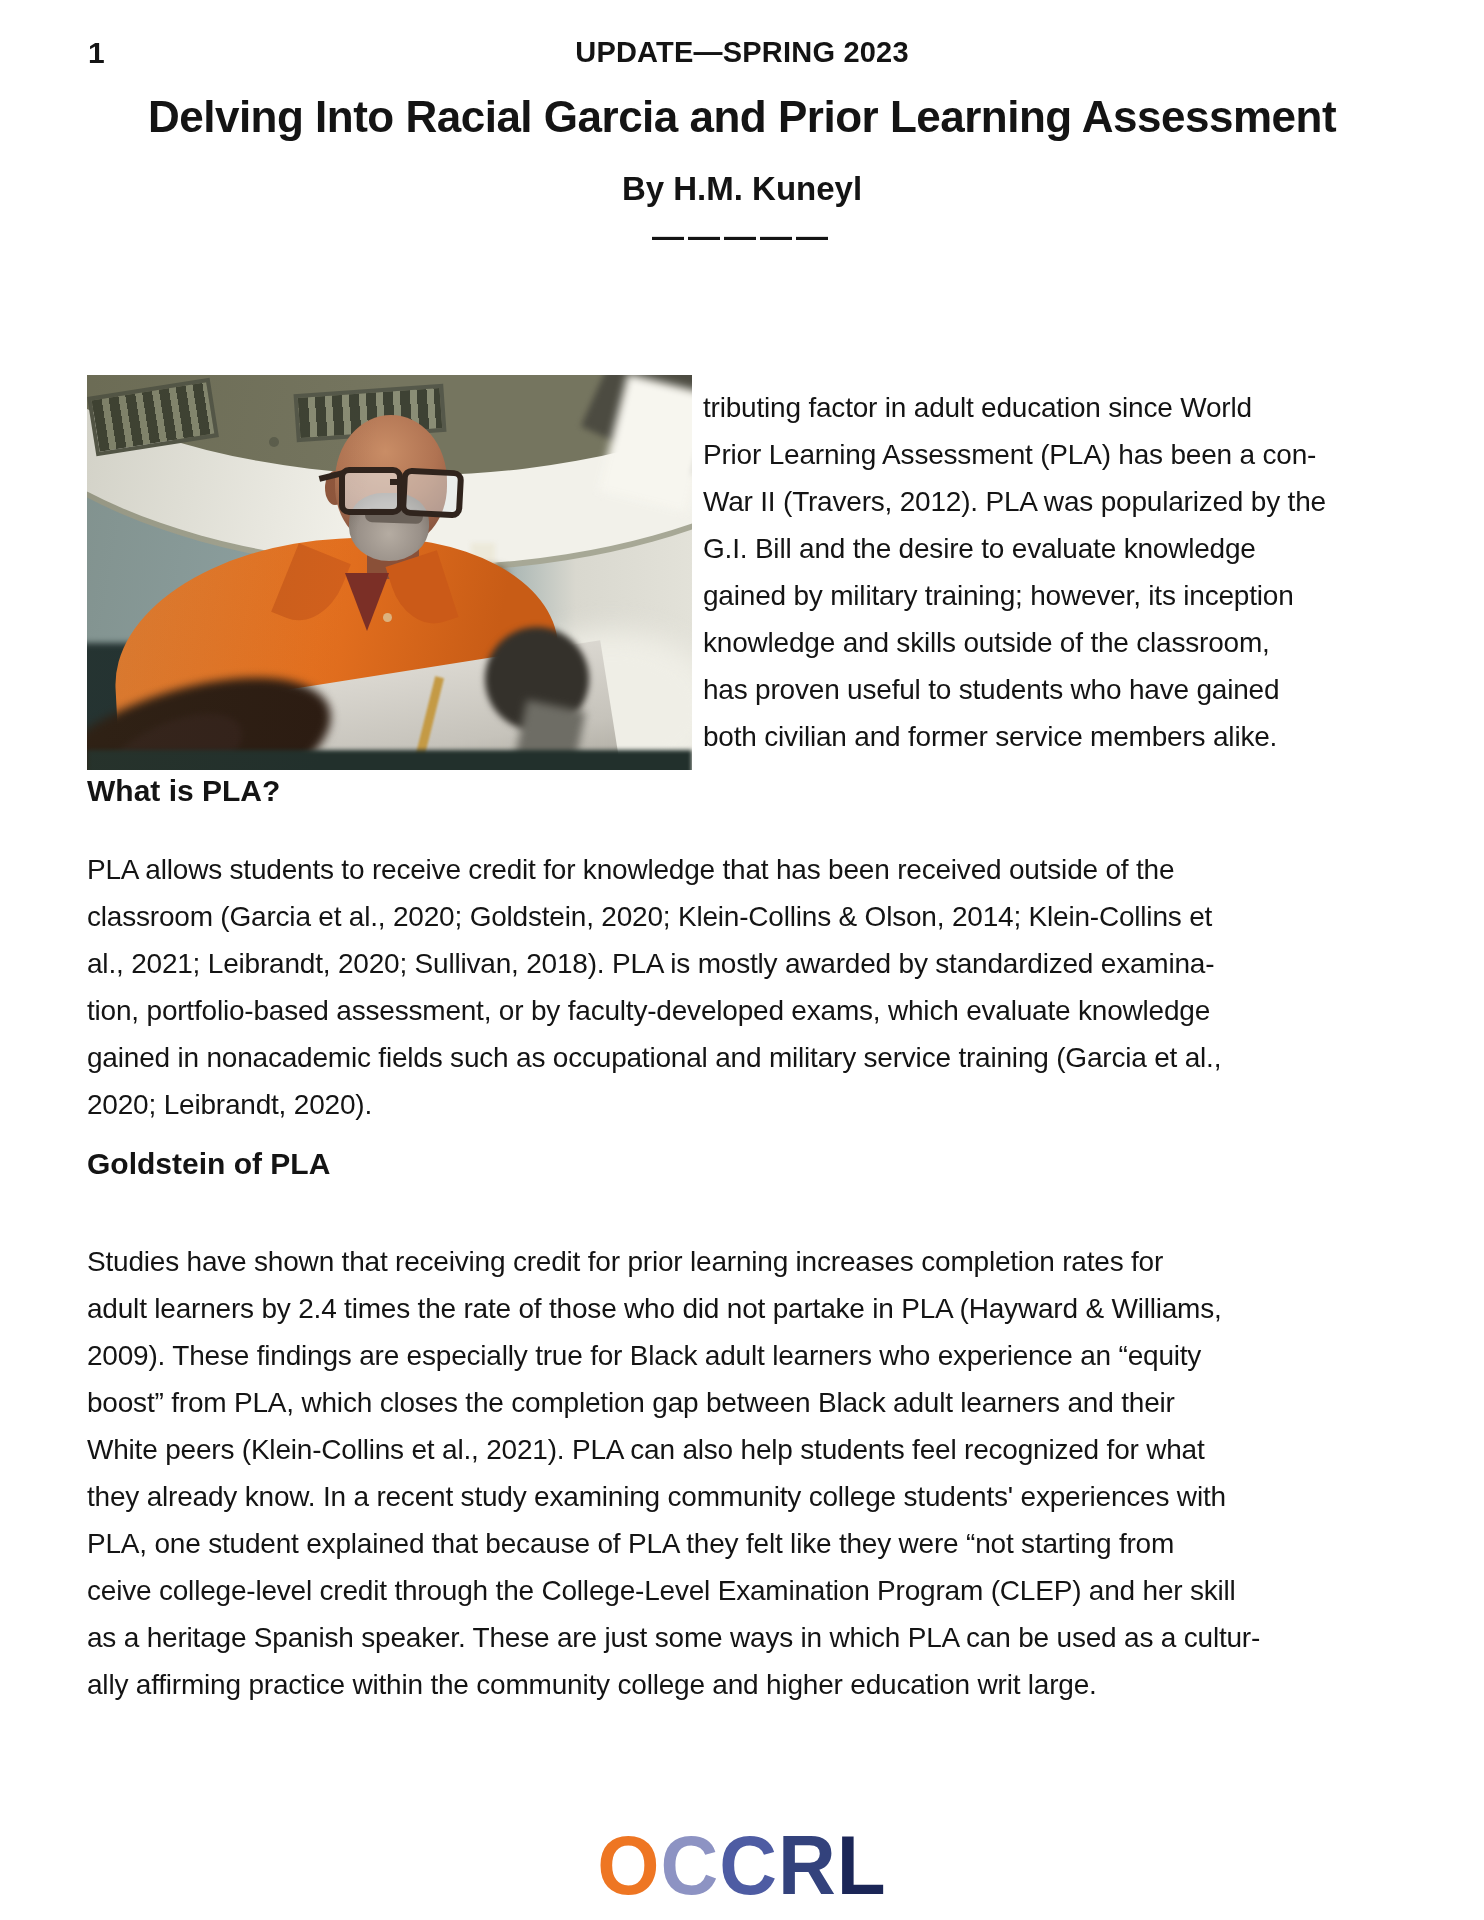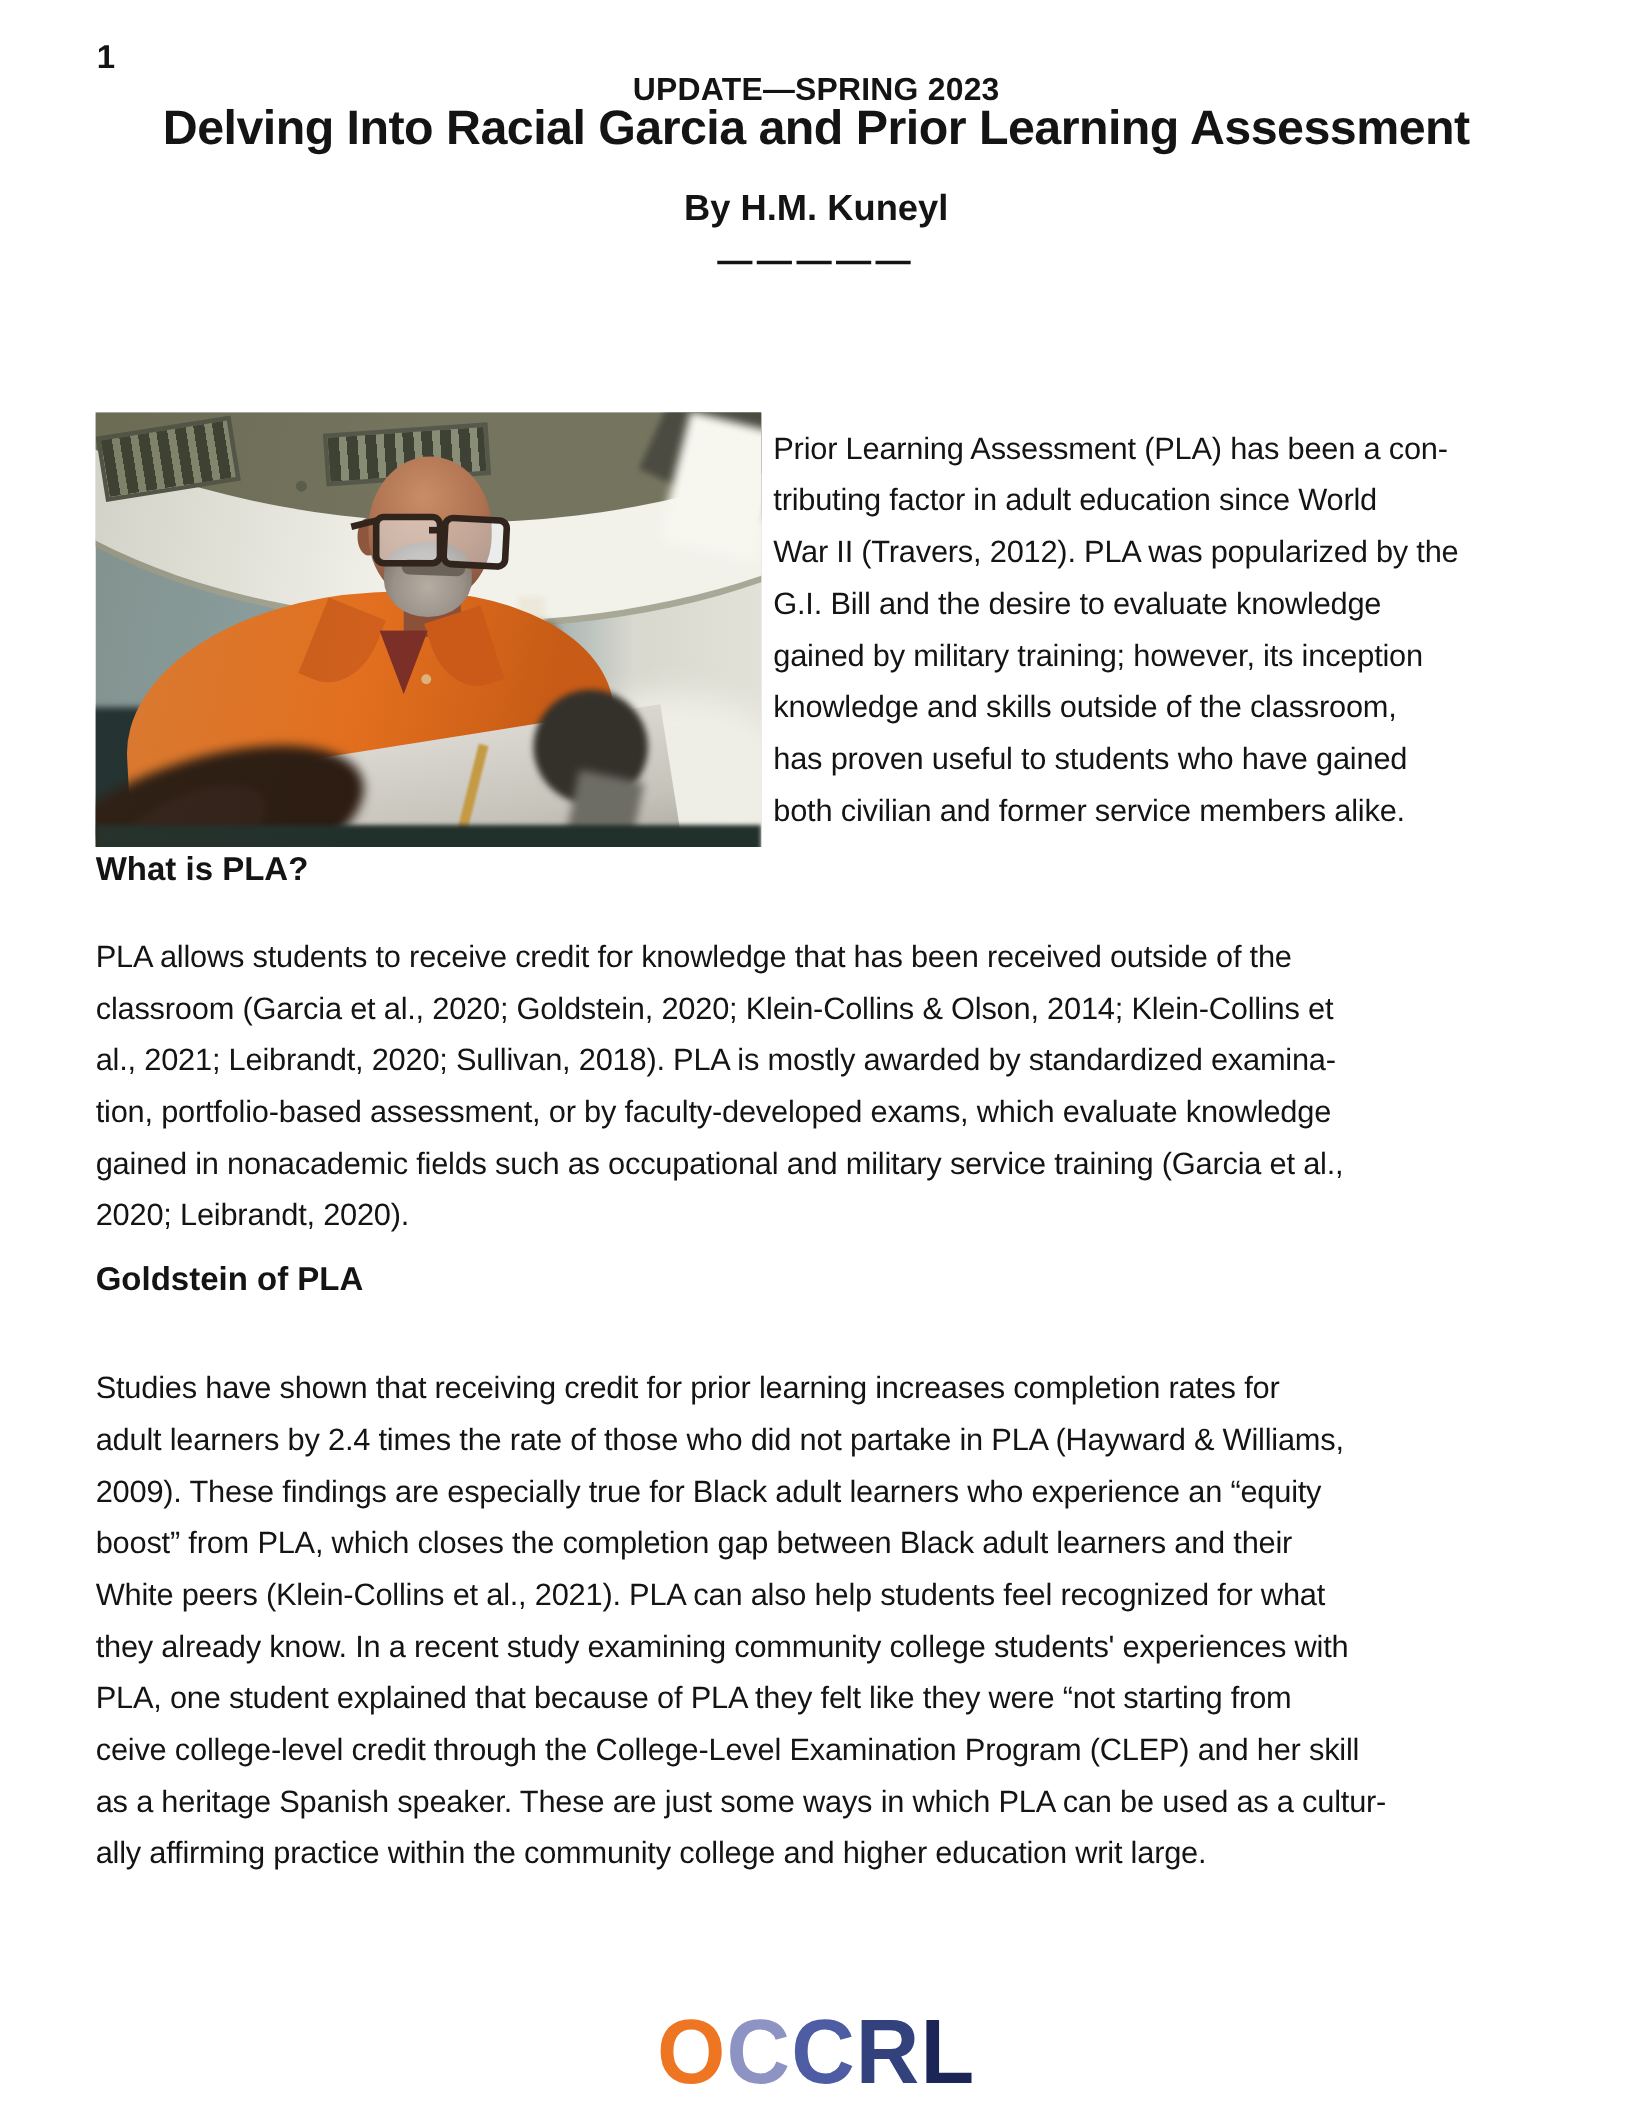--- a/index.html
+++ b/index.html
@@ -1,21 +1,21 @@
 <!DOCTYPE html>
 <html><head>
 <meta charset="utf-8">
 <style>
   html,body{margin:0;padding:0;background:#ffffff;}
   .page{
     position:relative;width:1484px;height:1920px;background:#ffffff;
     font-family:"Liberation Sans",sans-serif;color:#141414;overflow:hidden;
   }
   .pagenum{position:absolute;left:88px;top:36px;font-size:30px;font-weight:bold;}
-  .runhead{position:absolute;left:0;right:0;top:36px;text-align:center;font-size:29px;font-weight:bold;letter-spacing:.2px;margin-top:30px;}
+  .runhead{position:absolute;left:0;right:0;top:36px;text-align:center;font-size:29px;font-weight:bold;letter-spacing:.2px;}
   .title{position:absolute;left:0;right:0;top:92px;text-align:center;font-size:44px;font-weight:bold;letter-spacing:-.5px;}
   .byline{position:absolute;left:0;right:0;top:170px;text-align:center;font-size:33px;font-weight:bold;}
   .separator{position:absolute;left:0;right:0;top:218px;text-align:center;font-size:32px;font-weight:bold;letter-spacing:4px;}
 
   
   .photo{position:absolute;left:87px;top:375px;width:605px;height:395px;overflow:hidden;background:#8fa3a4;}
   .photo *{position:absolute;}
   .ph-wall-right{right:-40px;top:0;width:260px;height:395px;background:linear-gradient(90deg,rgba(216,216,206,0) 0%,#d9d8cf 40%,#e6e5dc 100%);}
   .ph-ceiling-white{left:-140px;top:-310px;width:960px;height:500px;background:#f2f1ea;border-radius:50%;box-shadow:0 6px 0 #a7a896;}
   .ph-ceiling-olive{left:-220px;top:-560px;width:1100px;height:660px;background:#75755f;border-radius:50%;}
@@ -114,22 +114,22 @@
     <div class="ph-cable"></div>
     <div class="ph-blob"></div>
     <div class="ph-blob2"></div>
     <div class="ph-arm"></div>
     <div class="ph-hand"></div>
     <div class="ph-deskstrip"></div>
     <div class="ph-cast"></div>
   </div>
 
   <div class="intro">
+      <div class="tline">tributing factor in adult education since World</div>
       <div class="tline">Prior Learning Assessment (PLA) has been a con-</div>
-      <div class="tline">tributing factor in adult education since World</div>
       <div class="tline">War II (Travers, 2012). PLA was popularized by the</div>
       <div class="tline">G.I. Bill and the desire to evaluate knowledge</div>
       <div class="tline">gained by military training; however, its inception</div>
       <div class="tline">knowledge and skills outside of the classroom,</div>
       <div class="tline">has proven useful to students who have gained</div>
       <div class="tline">both civilian and former service members alike.</div>
     </div>
 
   <div class="h2 h2-1">What is PLA?</div>
   <div class="para para-1">

